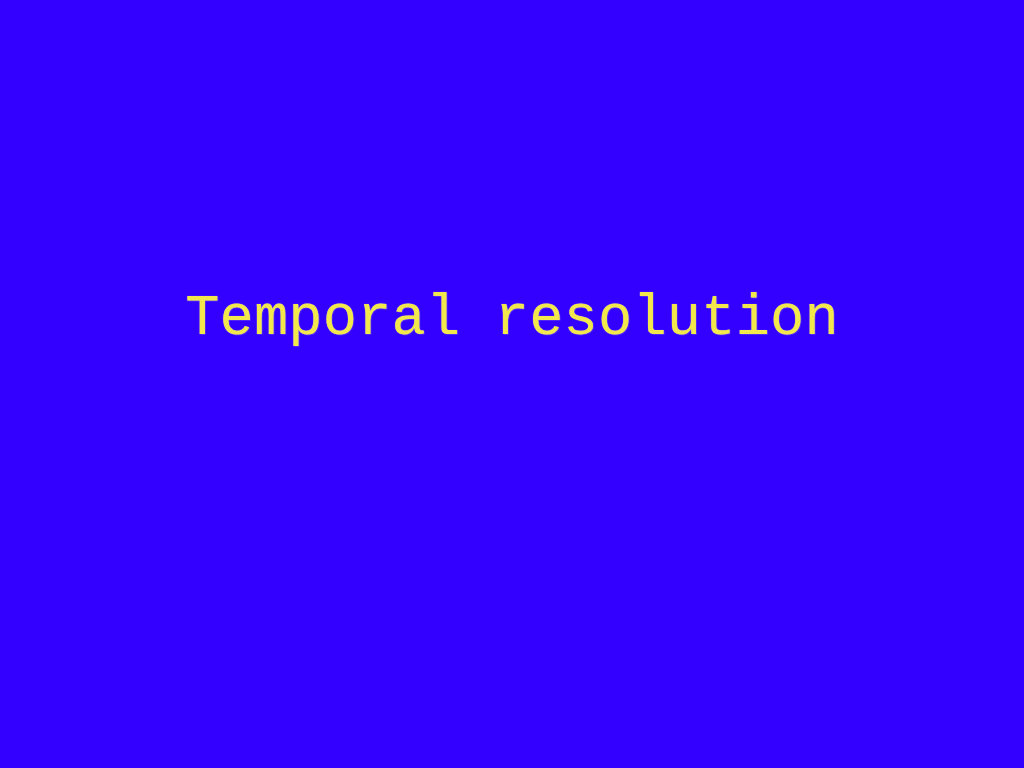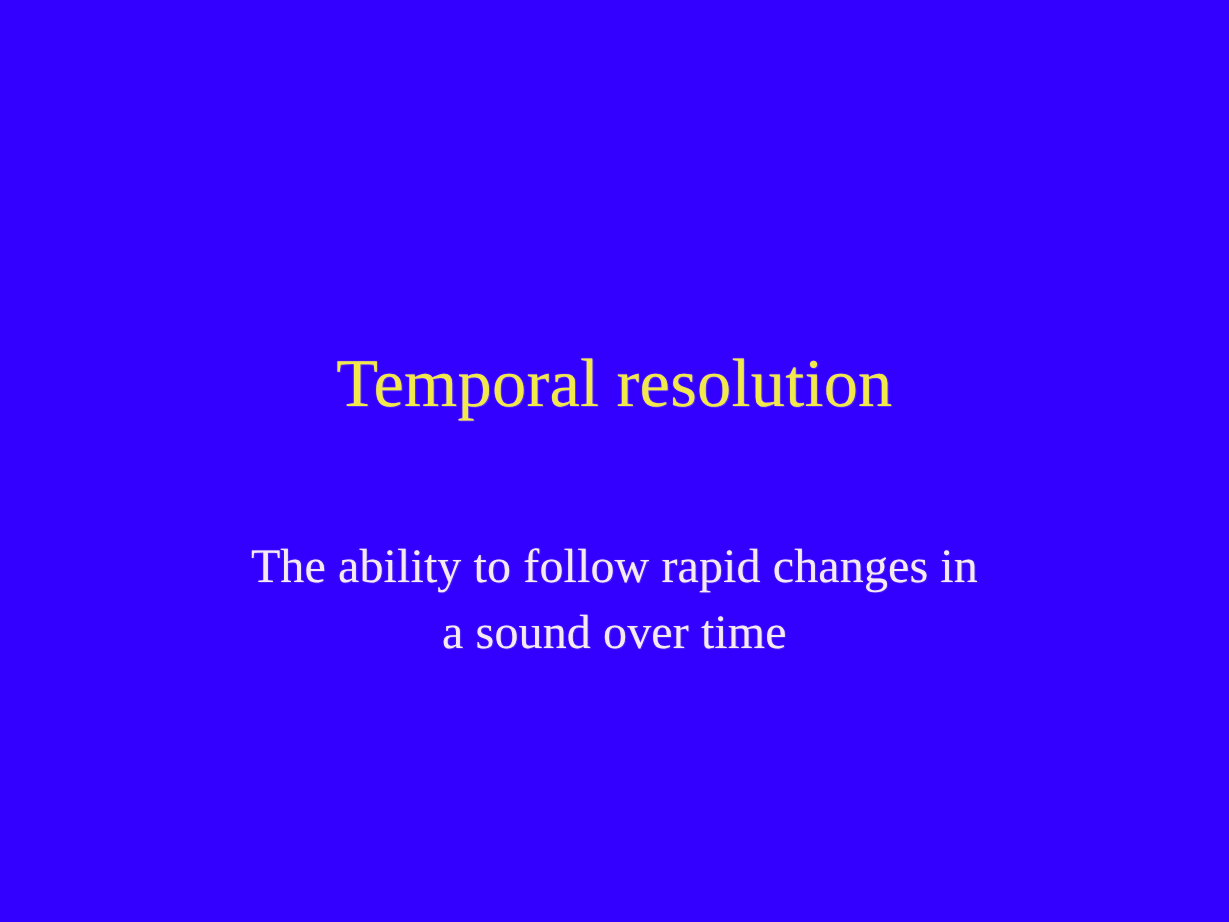--- a/index.html
+++ b/index.html
@@ -29,21 +29,21 @@
     left: 0;
     top: 280px;
     width: 1024px;
     height: 80px;
     display: flex;
     align-items: center;
     justify-content: center;
   }
 
   .slide-title {
-    font-family: Liberation Serif, serif;
+    font-family: Liberation Mono, monospace;
     font-size: 57px;
     font-weight: 400;
     line-height: 1.05;
     color: #F2E84C;
     text-align: center;
     white-space: nowrap;
     letter-spacing: 0.2px;
     text-shadow:
        0 0 1px rgba(235, 225, 255, 0.55),
        1px 1px 0 rgba(120, 100, 220, 0.30);
@@ -77,18 +77,14 @@
 </style>
 </head>
 <body>
 
 <div id="slide" style="background: rgb(51, 0, 255);">
 
   <div class="title-area">
     <h1 class="slide-title" style="color: rgb(242, 232, 76);">Temporal resolution</h1>
   </div>
 
-  <div class="body-area">
-    <div class="body-line" style="color: rgb(246, 233, 243);">The ability to follow rapid changes in</div>
-    <div class="body-line" style="color: rgb(246, 233, 243);">a sound over time</div>
-  </div>
 
 </div>
 
 </body></html>

